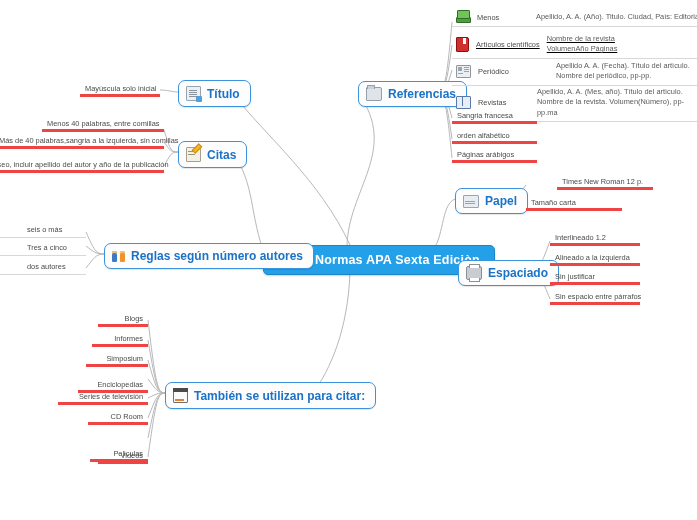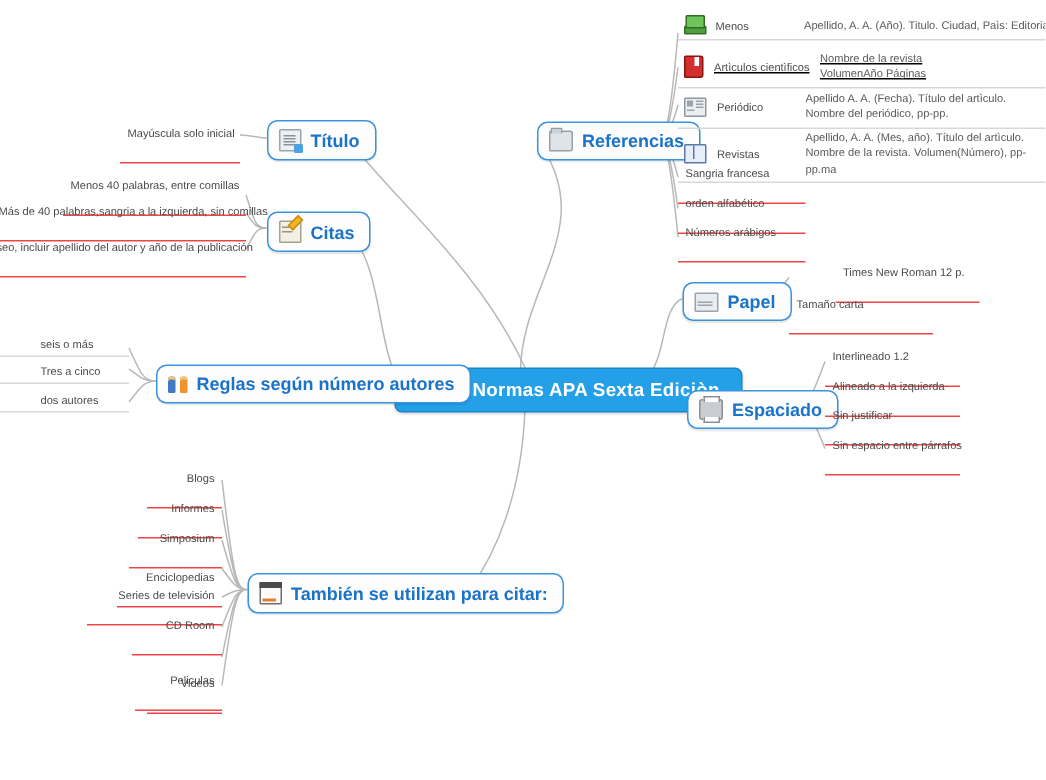--- a/index.html
+++ b/index.html
@@ -69,23 +69,23 @@
     display: flex;
     align-items: center;
     gap: 6px;
     box-shadow: 0 1px 1px rgba(0,0,0,.10);
   }
 
   
   .leaf {
     font-size: 7.4px;
     color: #4a4a4a;
-    padding: 2px 5px 14px 5px;
+    padding: 2px 5px 0 5px;
     line-height: 1.35;
-    border-bottom: 1px solid #ef4444;
+    border-bottom: 3px solid #ef4444;
     display: block;
   }
   .leaf.right { text-align: left; }
   .leaf.left  { text-align: right; }
 
   .leaf-row {
     display: flex;
     align-items: center;
     gap: 7px;
     border-bottom: 1px solid #d8d8d8;
@@ -328,42 +328,42 @@
       <span class="lbl" style="min-width:52px;">Artìculos cientìficos</span>
       <span class="fmt" style="white-space:pre-line;">Nombre de la revista
 VolumenAño Páginas</span>
     </div>
   </div>
 
   <div class="node" style="left:452px; top:58px; width:245px;">
     <div class="leaf-row">
       <span class="ic ic-news"></span>
       <span class="lbl" style="min-width:52px;">Periódico</span>
-      <span class="fmt" style="white-space:normal; width:140px;">Apellido A. A. (Fecha). Título del artìculo. Nombre del periódico, pp-pp.</span>
+      <span class="fmt" style="white-space:normal; width:140px;margin-left:19px;">Apellido A. A. (Fecha). Título del artìculo. Nombre del periódico, pp-pp.</span>
     </div>
   </div>
 
   <div class="node" style="left:452px; top:84px; width:245px;">
     <div class="leaf-row">
       <span class="ic ic-openbook"></span>
       <span class="lbl" style="min-width:52px;">Revistas</span>
       <span class="fmt" style="white-space:normal; width:155px;">Apellido, A. A. (Mes, año). Título del artìculo. Nombre de la revista. Volumen(Número), pp-pp.ma</span>
     </div>
   </div>
 
   <div class="node" style="left:452px; top:109px; width:85px;">
     <span class="leaf right">Sangria francesa</span>
   </div>
 
   <div class="node" style="left:452px; top:129px; width:85px;">
     <span class="leaf right">orden alfabético</span>
   </div>
 
   <div class="node" style="left:452px; top:148px; width:85px;">
-    <span class="leaf right">Números arábigos</span>
+    <span class="leaf right">Páginas arábigos</span>
   </div>
 
   <div class="node main-node" style="left:455px; top:188px;">
     <span class="ic ic-paper"></span>
     <span>Papel</span>
   </div>
   <div class="node" style="left:557px; top:175px; width:96px;">
     <span class="leaf right">Times New Roman 12 p.</span>
   </div>
   <div class="node" style="left:526px; top:196px; width:96px;">

